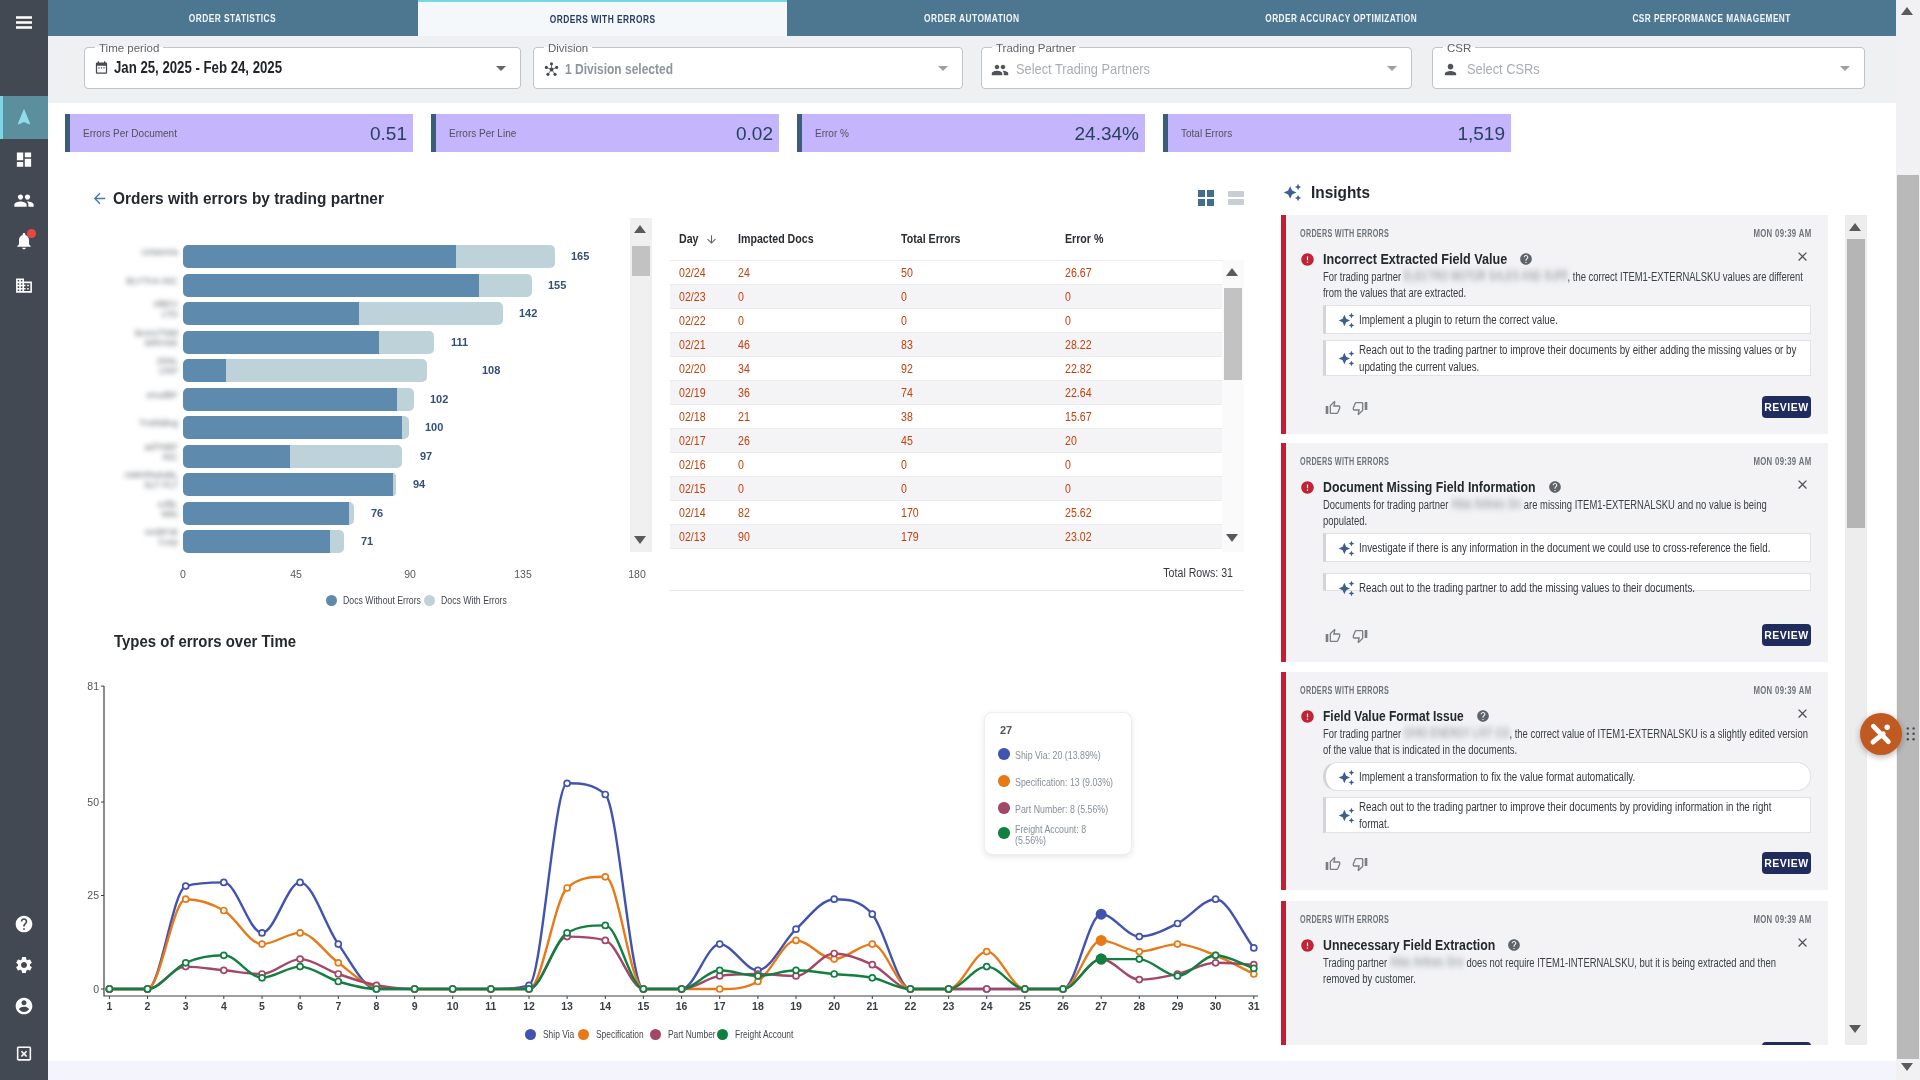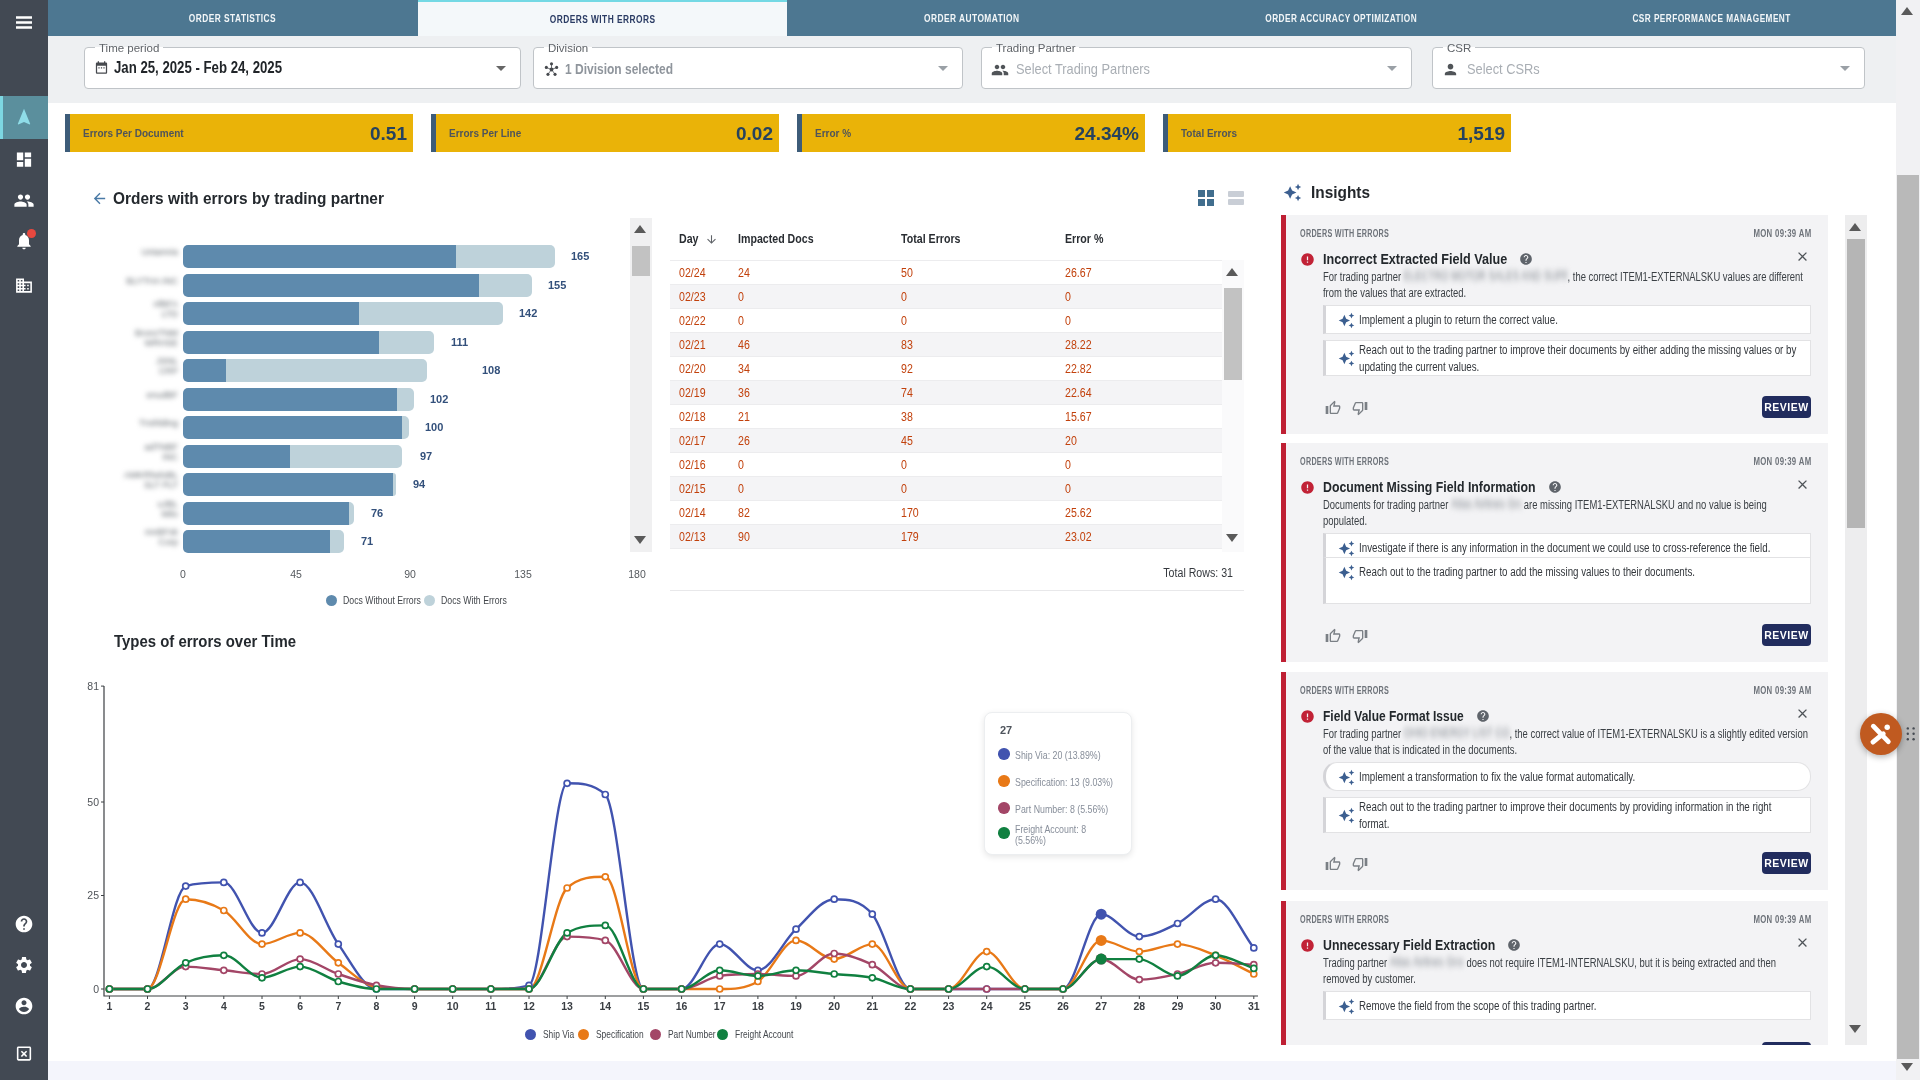--- a/index.html
+++ b/index.html
@@ -18,21 +18,21 @@
 #pagescroll .thumb { position:absolute; left:1px; top:175px; width:22px; height:884px; background:#b9b9b9; }
 .arr { width:0; height:0; position:absolute; }
 .arr.up { border-left:6.5px solid transparent; border-right:6.5px solid transparent; border-bottom:8px solid #5a5a5a; }
 .arr.down { border-left:6.5px solid transparent; border-right:6.5px solid transparent; border-top:8px solid #5a5a5a; }
 #filters { position:absolute; left:48px; top:36px; width:1848px; height:67px; background:#eef0f2; z-index:10; }
 .field { position:absolute; top:11px; height:42px; background:#fff; border:1px solid #c0c4c8; border-radius:4px; }
 .flabel { position:absolute; top:-6px; left:10px; padding:0 4px; font-size:11.5px; color:#5f6368; background:linear-gradient(#eef0f2 42%,#fff 42%); white-space:nowrap; }
 .fval { position:absolute; left:31px; top:0; height:40px; display:flex; align-items:center; font-size:15px; }
 .ficon { position:absolute; left:9px; top:12px; }
 .fcaret { position:absolute; right:14px; top:18px; width:0; height:0; border-left:5px solid transparent; border-right:5px solid transparent; border-top:5.5px solid #666; }
-.kpi { position:absolute; top:114px; height:38px; background:#eab308; border-left:5px solid #3d5c79;font-weight:bold; }
+.kpi { position:absolute; top:114px; height:38px; background:#c4b5fd; border-left:5px solid #3d5c79; }
 .kpi .kl { position:absolute; left:13px; top:13px; font-size:11.5px; color:#4f545a; }
 .kpi .kv { position:absolute; right:6px; top:9px; font-size:19px; color:#26425e; }
 #ph-title { position:absolute; left:113px; top:189px; font-size:16.5px; font-weight:bold; color:#24292e; }
 .brow { position:absolute; left:0; width:660px; height:23px; }
 .bdark { position:absolute; left:183px; top:0; height:23px; background:#5e8aad; border-radius:5px 0 0 5px; }
 .blight { position:absolute; top:0; height:23px; background:#bed2da; border-radius:0 5px 5px 0; }
 .bval { position:absolute; top:5px; font-size:11px; font-weight:bold; color:#33507b; }
 .blab { position:absolute; left:76px; width:102px; text-align:right; font-size:9px; line-height:9.5px; color:#62686e; filter:blur(2.6px); }
 .xaxlab { position:absolute; top:568px; font-size:10.5px; color:#55595e; transform:translateX(-50%); }
 .legdot { position:absolute; width:11px; height:11px; border-radius:50%; }
@@ -630,21 +630,21 @@
 <div class="ic-close"><svg width="15" height="15" viewBox="0 0 24 24" fill="#4e5358">
             <path d="M19 6.41L17.59 5 12 10.59 6.41 5 5 6.41 10.59 12 5 17.59 6.41 19 12 13.41 17.59 19 19 17.59 13.41 12z"></path>
           </svg></div>
 <div class="ic-para">Documents for trading partner <span class="blur" style="width:93px;">Atlas Airlines Group Inc</span> are missing ITEM1-EXTERNALSKU and no value is being<br>populated.</div>
 <div class="sbox" style="top:90px;height:29px;">
 <svg class="abs" style="left:12px;top:6px;" width="17" height="17" viewBox="0 0 24 24" fill="#3c5f90">
             <path d="M19 9l1.25-2.75L23 5l-2.75-1.25L19 1l-1.25 2.75L15 5l2.75 1.25L19 9zm-7.5.5L9 4 6.5 9.5 1 12l5.5 2.5L9 20l2.5-5.5L17 12l-5.5-2.5zM19 15l-1.25 2.75L15 19l2.75 1.25L19 23l1.25-2.75L23 19l-2.75-1.25L19 15z"></path>
           </svg>
 <div class="stxt" style="top:6px;">Investigate if there is any information in the document we could use to cross-reference the field.</div>
 </div>
-<div class="sbox" style="top:114px;height:47px;">
+<div class="sbox" style="top:130px;height:18px;">
 <svg class="abs" style="left:12px;top:6px;" width="17" height="17" viewBox="0 0 24 24" fill="#3c5f90">
             <path d="M19 9l1.25-2.75L23 5l-2.75-1.25L19 1l-1.25 2.75L15 5l2.75 1.25L19 9zm-7.5.5L9 4 6.5 9.5 1 12l5.5 2.5L9 20l2.5-5.5L17 12l-5.5-2.5zM19 15l-1.25 2.75L15 19l2.75 1.25L19 23l1.25-2.75L23 19l-2.75-1.25L19 15z"></path>
           </svg>
 <div class="stxt" style="top:6px;">Reach out to the trading partner to add the missing values to their documents.</div>
 </div>
 <div class="thumbs" style="top:185px;"><svg width="16" height="16" viewBox="0 0 24 24" fill="#7a7f85">
             <path d="M9 21h9c.83 0 1.54-.5 1.84-1.22l3.02-7.05c.09-.23.14-.47.14-.73v-2c0-1.1-.9-2-2-2h-6.31l.95-4.57.03-.32c0-.41-.17-.79-.44-1.06L14.17 1 7.58 7.59C7.22 7.95 7 8.45 7 9v10c0 1.1.9 2 2 2zM9 9l4.34-4.34L12 10h9v2l-3 7H9V9zM1 9h4v12H1z"></path>
           </svg><svg width="16" height="16" viewBox="0 0 24 24" fill="#7a7f85" style="transform:rotate(180deg);margin-left:11px;">
             <path d="M9 21h9c.83 0 1.54-.5 1.84-1.22l3.02-7.05c.09-.23.14-.47.14-.73v-2c0-1.1-.9-2-2-2h-6.31l.95-4.57.03-.32c0-.41-.17-.79-.44-1.06L14.17 1 7.58 7.59C7.22 7.95 7 8.45 7 9v10c0 1.1.9 2 2 2zM9 9l4.34-4.34L12 10h9v2l-3 7H9V9zM1 9h4v12H1z"></path>
           </svg></div>
@@ -690,26 +690,20 @@
           <path d="M12 2C6.48 2 2 6.48 2 12s4.48 10 10 10 10-4.48 10-10S17.52 2 12 2zm1 15h-2v-2h2v2zm0-4h-2V7h2v6z"></path>
         </svg>
 <div class="ic-title" style="transform:scaleX(0.82);">Unnecessary Field Extraction</div>
 <svg class="abs" style="left:221px;top:37px;" width="14" height="14" viewBox="0 0 24 24" fill="#5f646b">
           <path d="M12 2C6.48 2 2 6.48 2 12s4.48 10 10 10 10-4.48 10-10S17.52 2 12 2zm1 17h-2v-2h2v2zm2.07-7.75l-.9.92C13.45 12.9 13 13.5 13 15h-2v-.5c0-1.1.45-2.1 1.17-2.83l1.24-1.26c.37-.36.59-.86.59-1.41 0-1.1-.9-2-2-2s-2 .9-2 2H8c0-2.21 1.79-4 4-4s4 1.79 4 4c0 .88-.36 1.68-.93 2.25z"></path>
         </svg>
 <div class="ic-close"><svg width="15" height="15" viewBox="0 0 24 24" fill="#4e5358">
             <path d="M19 6.41L17.59 5 12 10.59 6.41 5 5 6.41 10.59 12 5 17.59 6.41 19 12 13.41 17.59 19 19 17.59 13.41 12z"></path>
           </svg></div>
 <div class="ic-para">Trading partner <span class="blur" style="width:98px;">Atlas Airlines Group Inc</span> does not require ITEM1-INTERNALSKU, but it is being extracted and then<br>removed by customer.</div>
-<div class="sbox" style="top:90px;height:29px;">
-<svg class="abs" style="left:12px;top:6px;" width="17" height="17" viewBox="0 0 24 24" fill="#3c5f90">
-            <path d="M19 9l1.25-2.75L23 5l-2.75-1.25L19 1l-1.25 2.75L15 5l2.75 1.25L19 9zm-7.5.5L9 4 6.5 9.5 1 12l5.5 2.5L9 20l2.5-5.5L17 12l-5.5-2.5zM19 15l-1.25 2.75L15 19l2.75 1.25L19 23l1.25-2.75L23 19l-2.75-1.25L19 15z"></path>
-          </svg>
-<div class="stxt" style="top:6px;">Remove the field from the scope of this trading partner.</div>
-</div>
 <div class="review" style="top:141px;">REVIEW</div>
 </div>
 </div>
 <div class="vscroll" style="left:1845px;top:215px;height:830px;background:#ededee;">
 <span class="arr up" style="left:4px;top:8px;"></span>
 <div class="vthumb" style="top:24px;height:289px;background:#b5b5b5;"></div>
 <span class="arr down" style="left:4px;top:810px;"></span>
     </div>
 <div class="abs" style="left:48px;top:1045px;width:1797px;height:35px;background:#fff;"></div>
 <div id="bottomstrip"></div>

